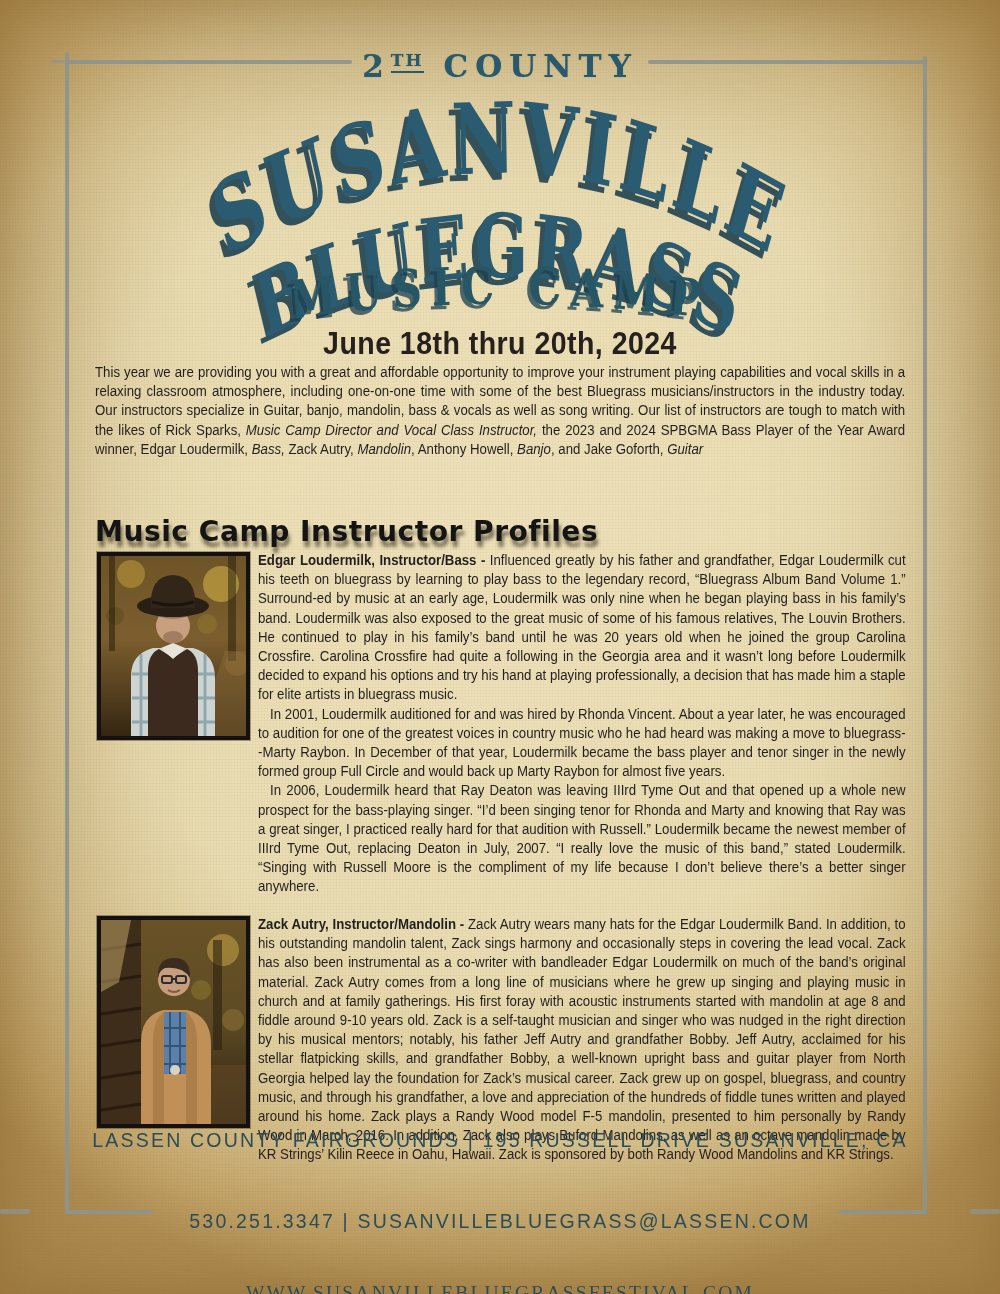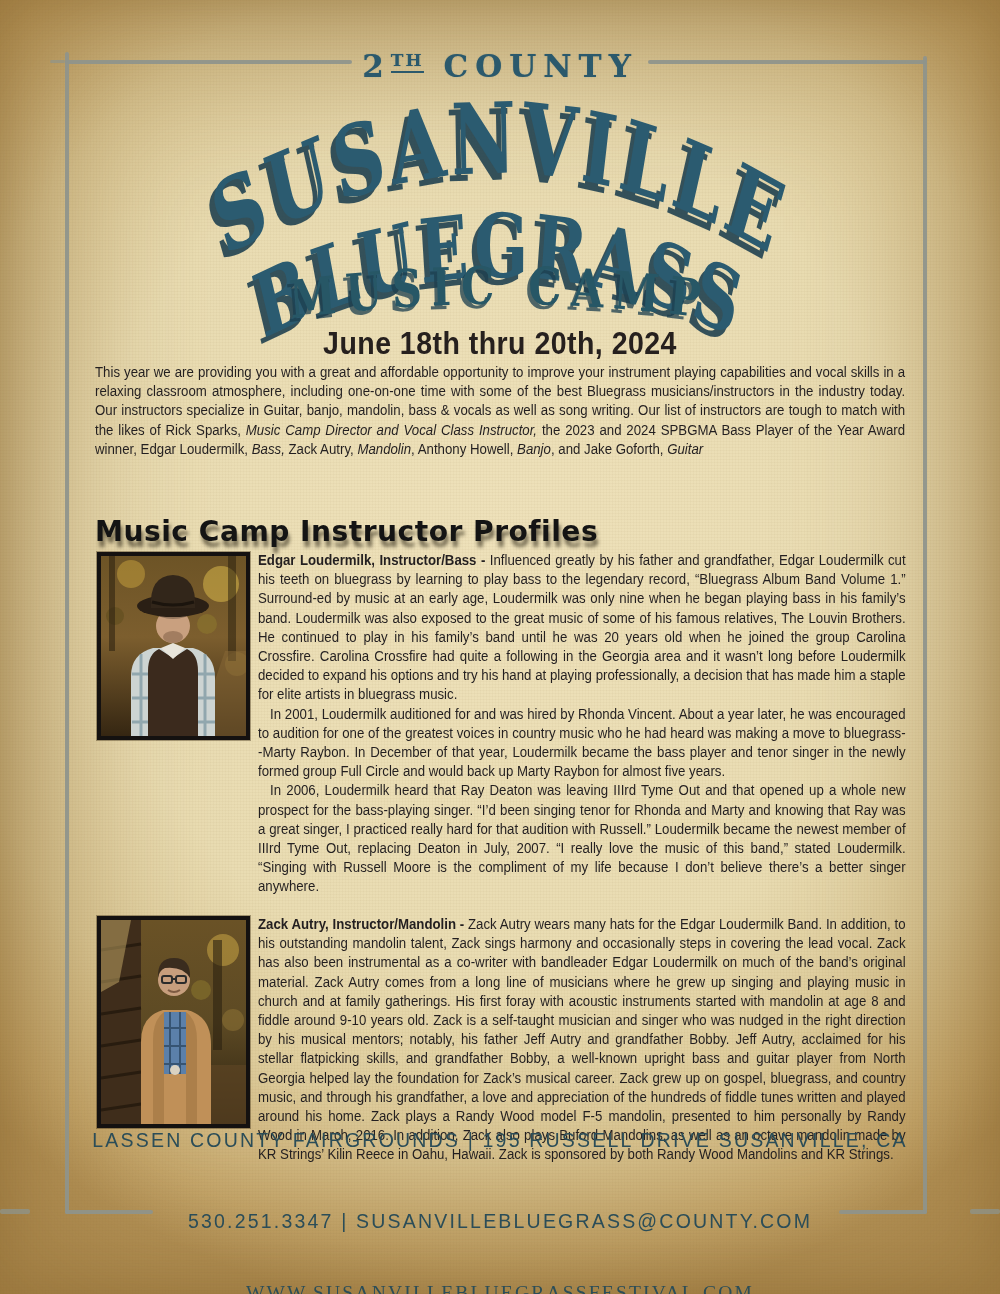--- a/index.html
+++ b/index.html
@@ -195,15 +195,15 @@
       </g>
       <path d="M67 70 Q73 74 79 70" stroke="#7d5a42" stroke-width="2" fill="none"></path>
     </svg>
   </div>
 
   <div class="bio cond body-txt" style="top:914px;">
     <p><span class="lead">Zack Autry</span><span class="lead">,  </span><span class="lead">Instructor/Mandolin -</span><span>  Zack Autry wears many hats for the Edgar Loudermilk Band.  In addition, to his outstanding mandolin talent, Zack sings harmony and occasionally steps in covering the lead vocal.  Zack has also been instrumental as a co-writer with bandleader Edgar Loudermilk on much of the band’s original material. Zack Autry comes from a long line of musicians where he grew up singing and playing music in church and at family gatherings.  His first foray with acoustic instruments started with mandolin at age 8 and fiddle around 9-10 years old. Zack is a self-taught musician and singer who was nudged in the right direction by his musical mentors; notably, his father Jeff Autry and grandfather Bobby. Jeff Autry, acclaimed for his stellar flatpicking skills, and grandfather Bobby, a well-known upright bass and guitar player from North Georgia helped lay the foundation for Zack’s musical career. Zack grew up on gospel, bluegrass, and country music, and through his grandfather, a love and appreciation of the hundreds of fiddle tunes written and played around his home.  Zack plays a Randy Wood model F-5 mandolin, presented to him personally by Randy Wood in March, 2016. In addition, Zack also plays Buford Mandolins, as well as an octave mandolin made by KR Strings’ Kilin Reece in Oahu, Hawaii.  Zack is sponsored by both Randy Wood Mandolins and KR Strings.</span></p>
   </div>
 
   <div class="footer-line" style="top:1129px;">LASSEN COUNTY FAIRGROUNDS | 195 RUSSELL DRIVE SUSANVILLE, CA</div>
-  <div class="footer-line" style="top:1210px;">530.251.3347 | SUSANVILLEBLUEGRASS@COUNTY.COM</div>
+  <div class="footer-line" style="top:1210px;">530.251.3347 | SUSANVILLEBLUEGRASS@LASSEN.COM</div>
   <div class="footer-line" style="top:1282px;font-family:Liberation Serif, serif;">WWW.SUSANVILLEBLUEGRASSFESTIVAL.COM</div>
 </div>
 
 </body></html>

